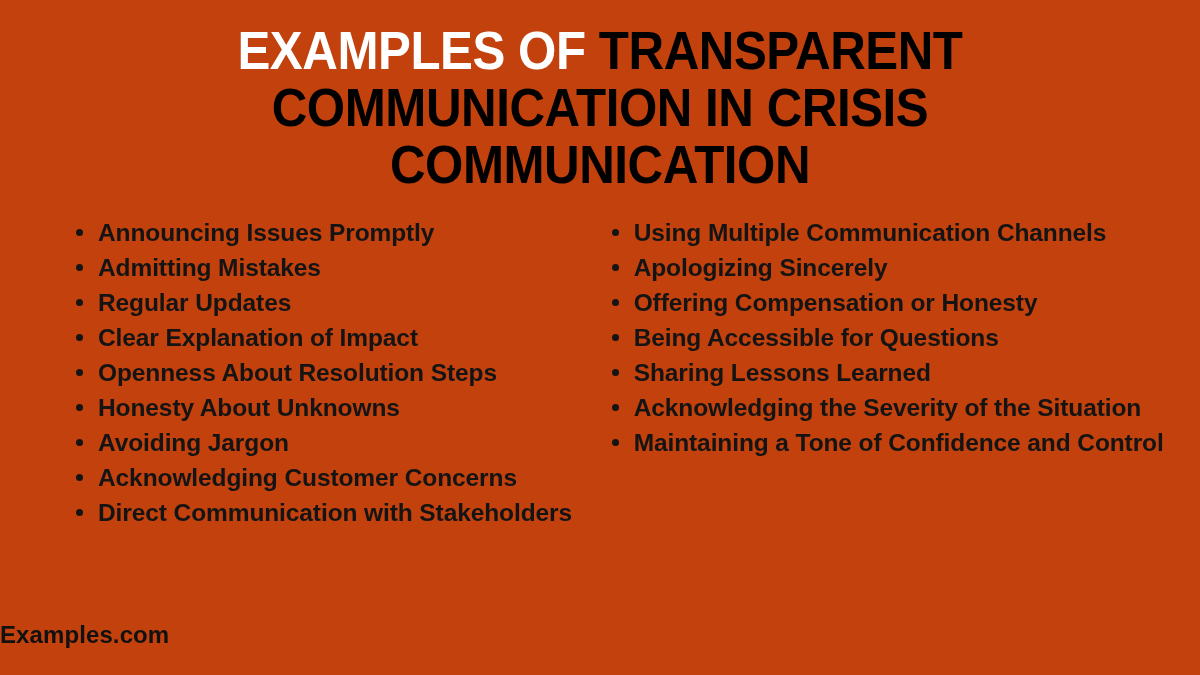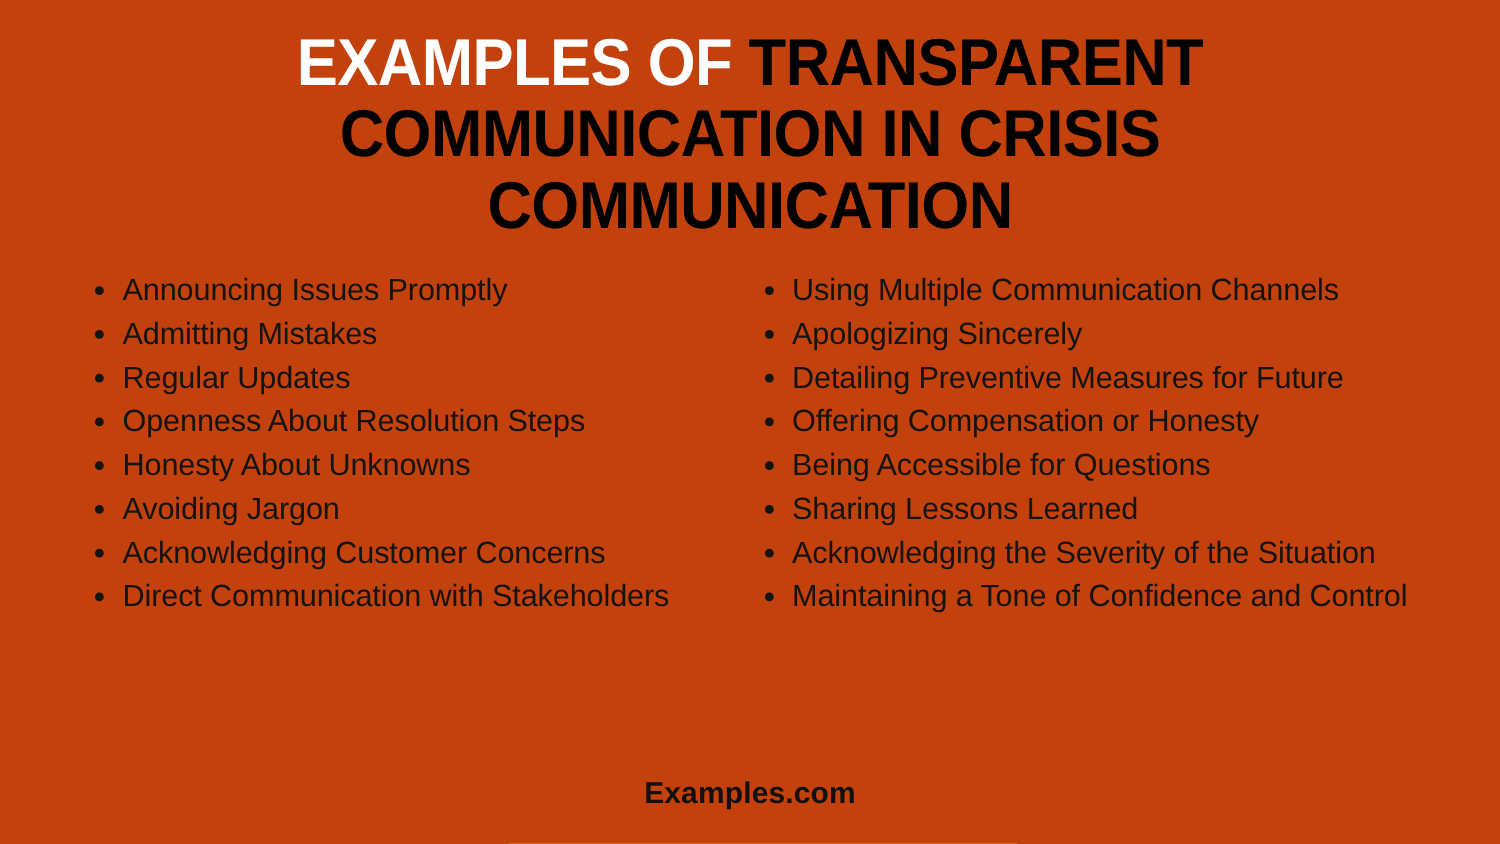--- a/index.html
+++ b/index.html
@@ -70,40 +70,39 @@
   ul.bullets {
     list-style: none;
     margin: 0;
     padding: 0;
   }
   ul.bullets li {
     position: relative;
     margin: 0 0 0 0;
     padding: 0 0 0 28px;
     font-family: "Liberation Sans", sans-serif;
-    font-weight: 400;
+    font-weight: 700;
     font-size: 24.5px;
     line-height: 35px;
     color: #141414;
     letter-spacing: -0.1px;
   }
   ul.bullets li::before {
     content: "";
     position: absolute;
     left: 6px;
     top: 14px;
     width: 7px;
     height: 7px;
     border-radius: 50%;
     background: #141414;
   }
 
   
   .footer {
-    text-align: center;
     padding-bottom: 26px;
   }
   .footer-brand {
     font-family: "Liberation Sans", sans-serif;
     font-weight: bold;
     font-size: 24px;
     line-height: 28px;
     color: #111111;
     letter-spacing: 0.1px;
   }
@@ -117,33 +116,33 @@
     <h1 class="title"><span class="hl">EXAMPLES OF </span><span>TRANSPARENT COMMUNICATION IN CRISIS COMMUNICATION</span></h1>
   </div>
 
   <div class="columns">
 
     <div class="col col-left">
       <ul class="bullets">
         <li><span>Announcing Issues Promptly</span></li>
         <li><span>Admitting Mistakes</span></li>
         <li><span>Regular Updates</span></li>
+        <li><span>Clear Explanation of Impact</span></li>
         <li><span>Openness About Resolution Steps</span></li>
         <li><span>Honesty About Unknowns</span></li>
         <li><span>Avoiding Jargon</span></li>
         <li><span>Acknowledging Customer Concerns</span></li>
         <li><span>Direct Communication with Stakeholders</span></li>
       </ul>
     </div>
 
     <div class="col col-right">
       <ul class="bullets">
         <li><span>Using Multiple Communication Channels</span></li>
         <li><span>Apologizing Sincerely</span></li>
-        <li><span>Detailing Preventive Measures for Future</span></li>
         <li><span>Offering Compensation or Honesty</span></li>
         <li><span>Being Accessible for Questions</span></li>
         <li><span>Sharing Lessons Learned</span></li>
         <li><span>Acknowledging the Severity of the Situation</span></li>
         <li><span>Maintaining a Tone of Confidence and Control</span></li>
       </ul>
     </div>
 
   </div>
 

